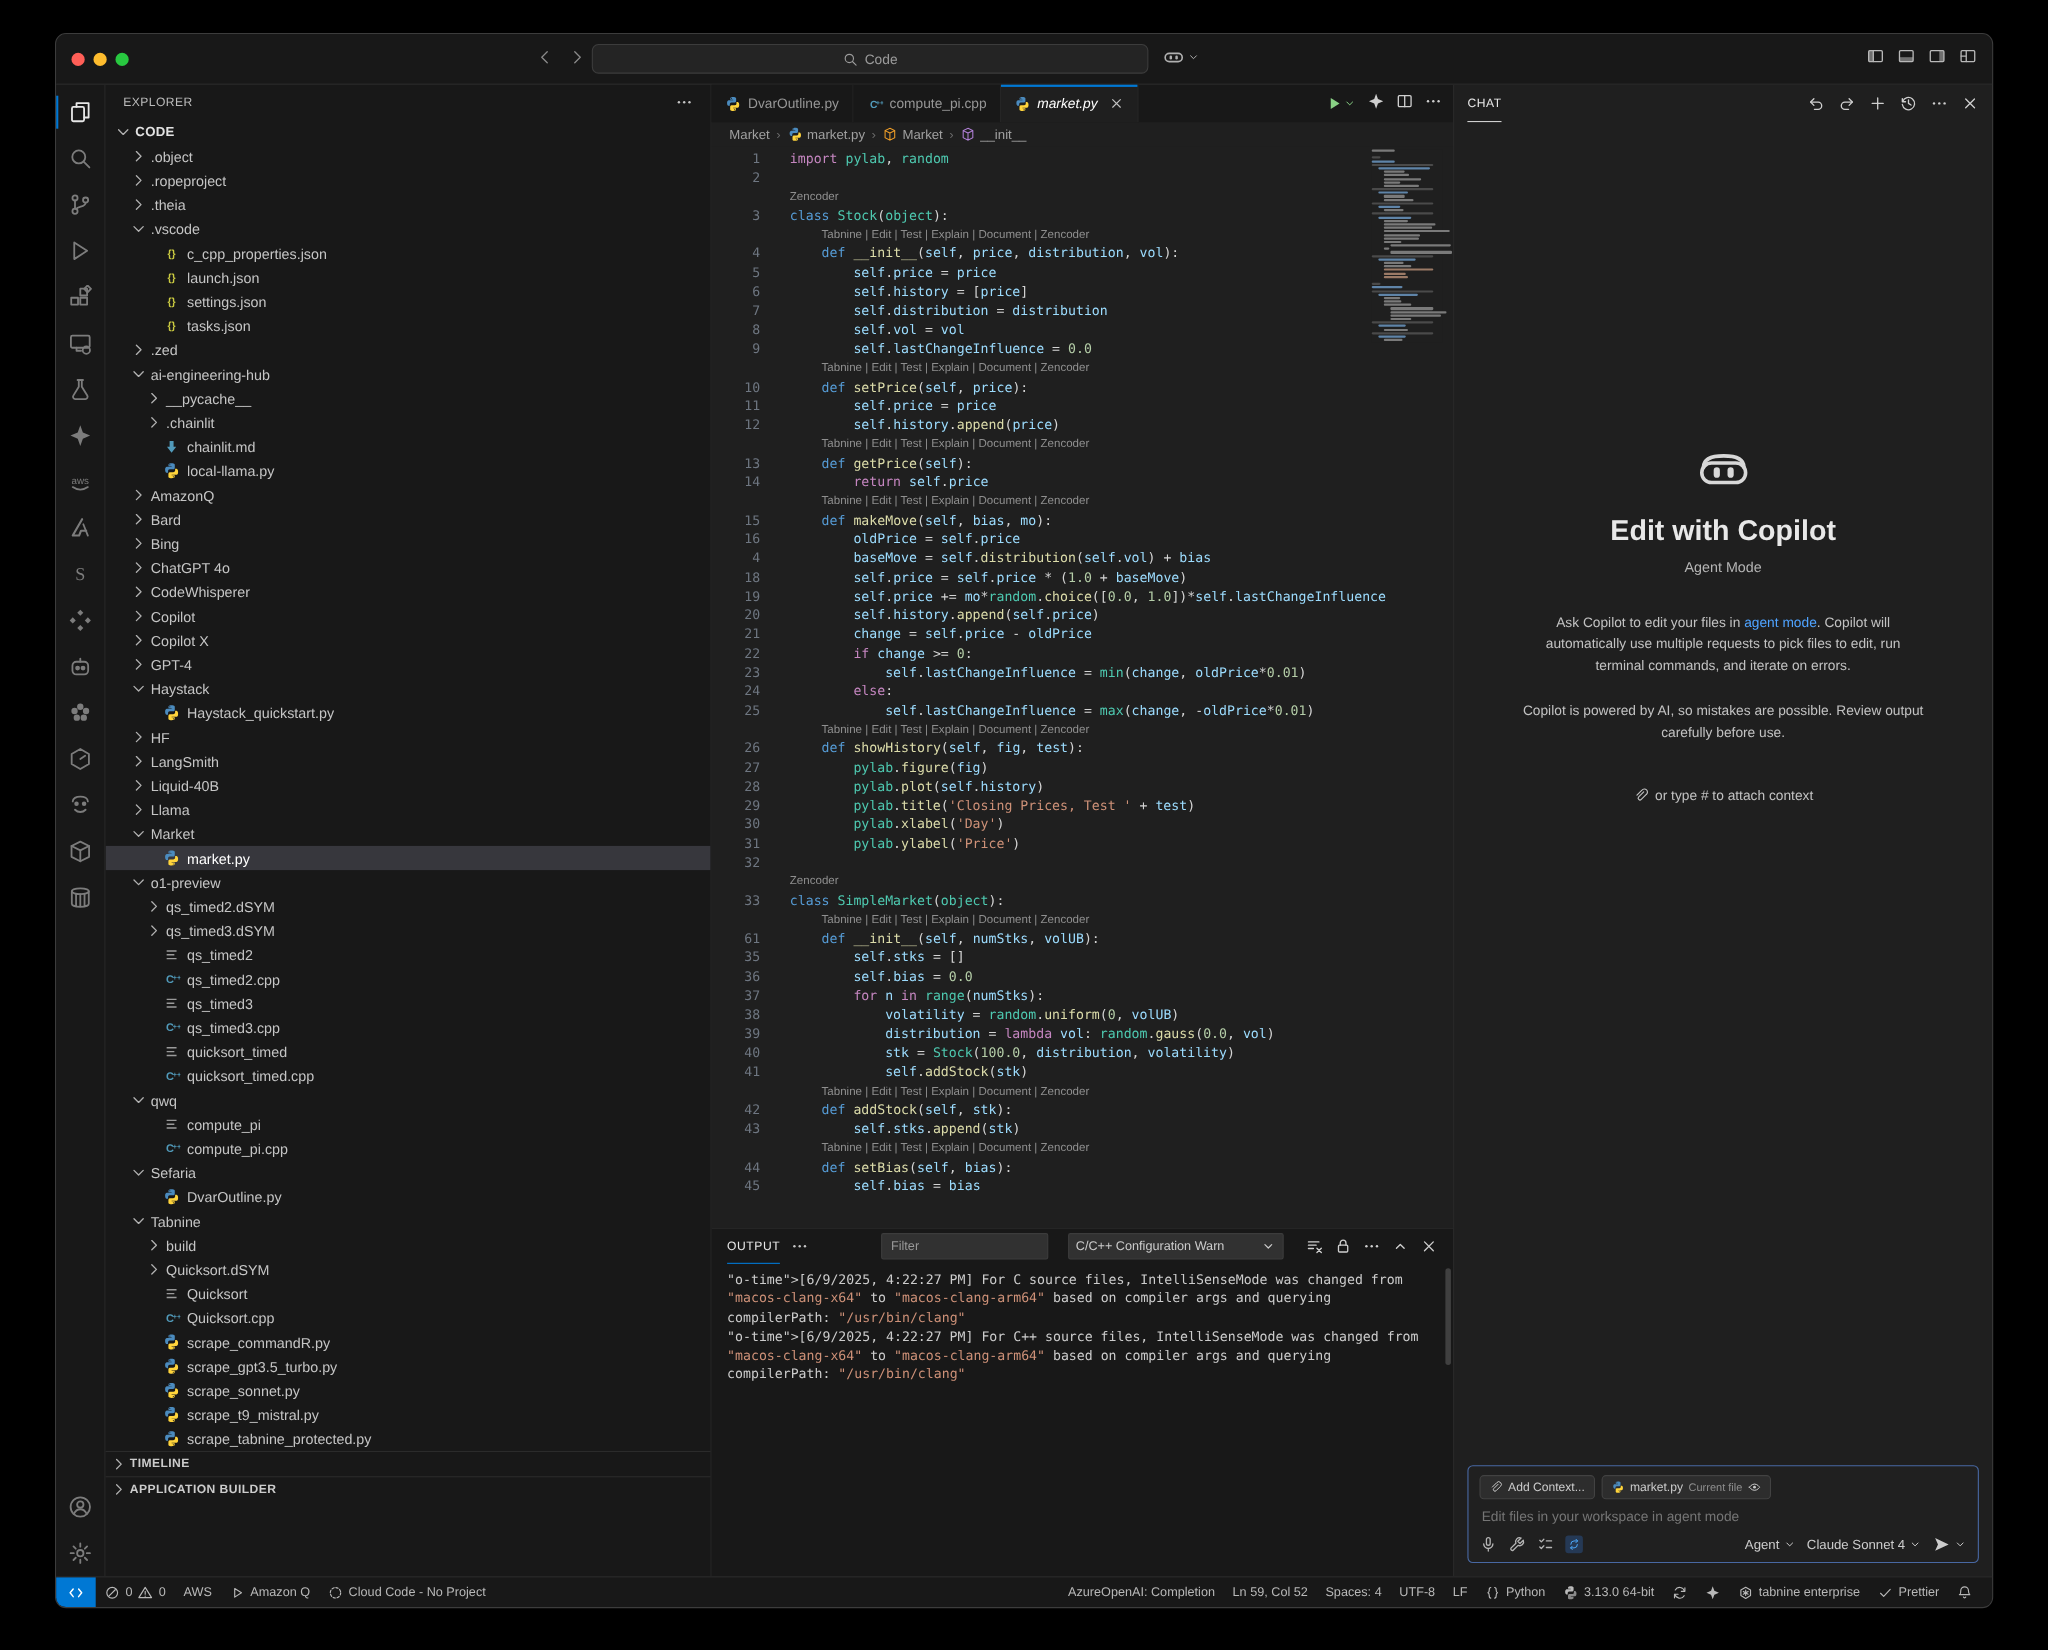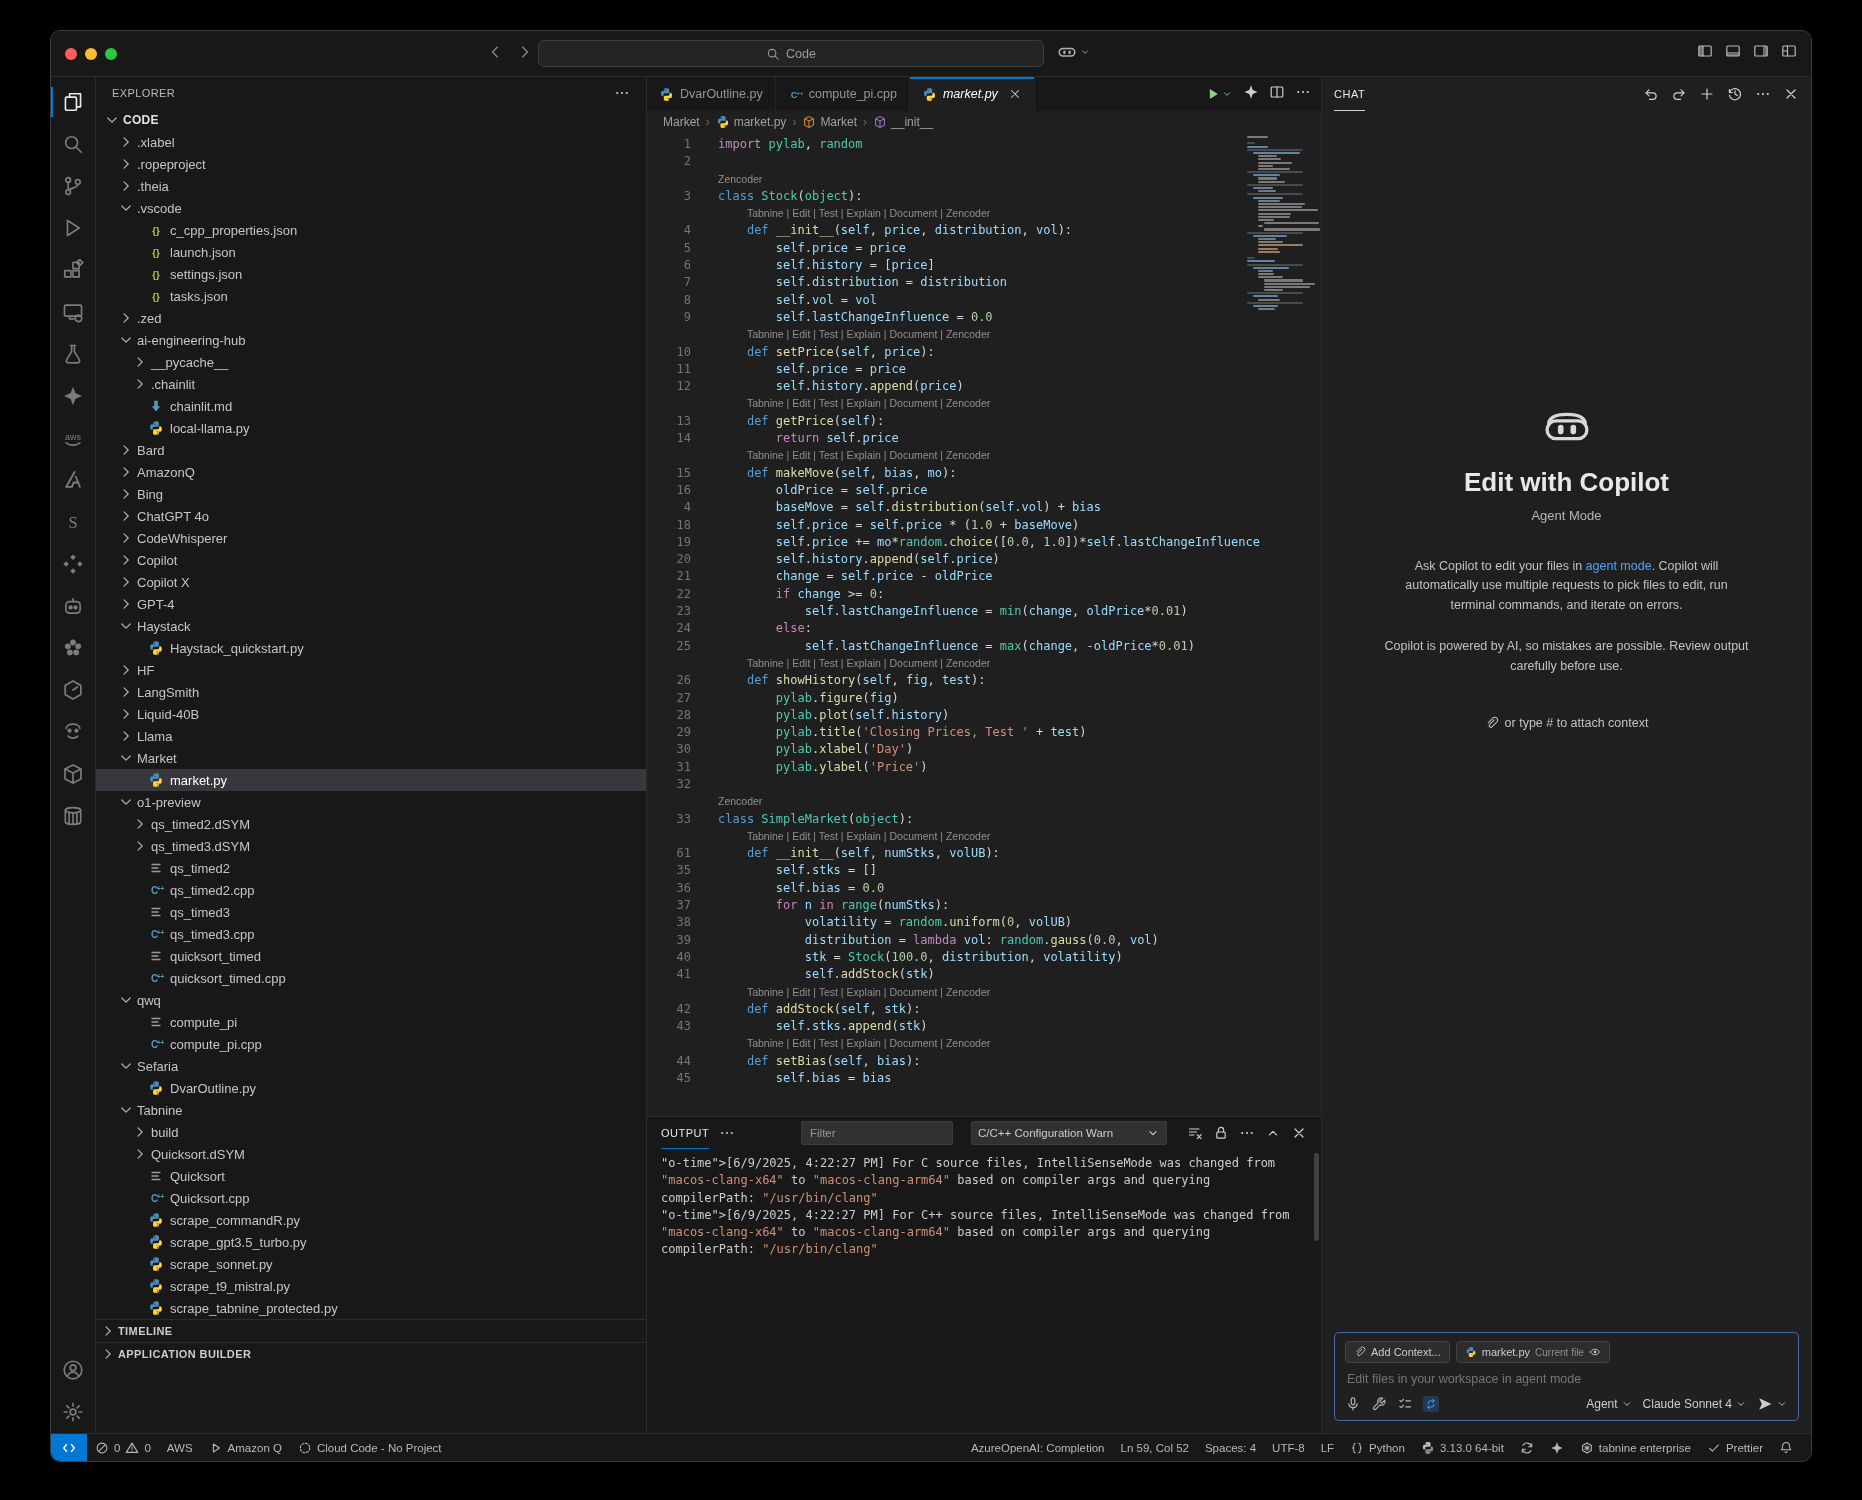--- a/index.html
+++ b/index.html
@@ -403,21 +403,21 @@
               </svg>
             </span>
             <span>CODE</span>
           </div>
           <div class="trow" style="padding-left:22px">
             <span class="chev icn">
               <svg viewBox="0 0 16 16" fill="none" stroke="currentColor" stroke-width="1.2" stroke-linecap="round" stroke-linejoin="round">
                 <path d="M6 3.8L10.2 8 6 12.2"></path>
               </svg>
             </span>
-            <span>.xlabel</span>
+            <span>.object</span>
           </div>
           <div class="trow" style="padding-left:22px">
             <span class="chev icn">
               <svg viewBox="0 0 16 16" fill="none" stroke="currentColor" stroke-width="1.2" stroke-linecap="round" stroke-linejoin="round">
                 <path d="M6 3.8L10.2 8 6 12.2"></path>
               </svg>
             </span>
             <span>.ropeproject</span>
           </div>
           <div class="trow" style="padding-left:22px">
@@ -516,29 +516,29 @@
               </svg>
             </span>
             <span>local-llama.py</span>
           </div>
           <div class="trow" style="padding-left:22px">
             <span class="chev icn">
               <svg viewBox="0 0 16 16" fill="none" stroke="currentColor" stroke-width="1.2" stroke-linecap="round" stroke-linejoin="round">
                 <path d="M6 3.8L10.2 8 6 12.2"></path>
               </svg>
             </span>
+            <span>AmazonQ</span>
+          </div>
+          <div class="trow" style="padding-left:22px">
+            <span class="chev icn">
+              <svg viewBox="0 0 16 16" fill="none" stroke="currentColor" stroke-width="1.2" stroke-linecap="round" stroke-linejoin="round">
+                <path d="M6 3.8L10.2 8 6 12.2"></path>
+              </svg>
+            </span>
             <span>Bard</span>
-          </div>
-          <div class="trow" style="padding-left:22px">
-            <span class="chev icn">
-              <svg viewBox="0 0 16 16" fill="none" stroke="currentColor" stroke-width="1.2" stroke-linecap="round" stroke-linejoin="round">
-                <path d="M6 3.8L10.2 8 6 12.2"></path>
-              </svg>
-            </span>
-            <span>AmazonQ</span>
           </div>
           <div class="trow" style="padding-left:22px">
             <span class="chev icn">
               <svg viewBox="0 0 16 16" fill="none" stroke="currentColor" stroke-width="1.2" stroke-linecap="round" stroke-linejoin="round">
                 <path d="M6 3.8L10.2 8 6 12.2"></path>
               </svg>
             </span>
             <span>Bing</span>
           </div>
           <div class="trow" style="padding-left:22px">

